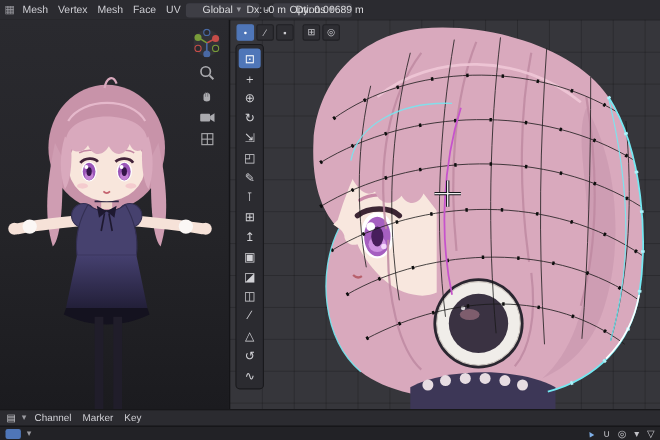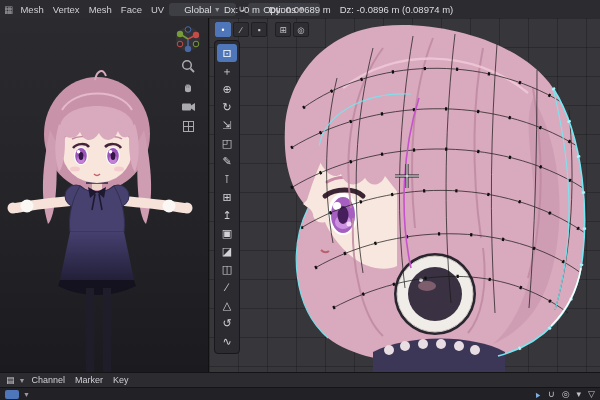--- a/index.html
+++ b/index.html
@@ -68,21 +68,20 @@
     </span>
     <span class="mb-ico">∪</span>
     <span class="pill">
       <span>Options</span>
       <span class="chev">▼</span>
     </span>
   </div>
   <div class="readout">
     <span>Dx: -0 m</span>
     <span>Dy: 0.00689 m</span>
-    <span>Dz: -0.0896 m (0.08974 m)</span>
   </div>
 </div>
 
 <div class="abs viewport-left">
   <svg width="208" height="354" viewBox="0 0 208 354">
     <defs>
       <linearGradient id="skirtG" x1="0" y1="0" x2="0" y2="1">
         <stop offset="0" stop-color="#45406f"></stop>
           <stop offset="1" stop-color="#1d1a30"></stop>
       </linearGradient>

